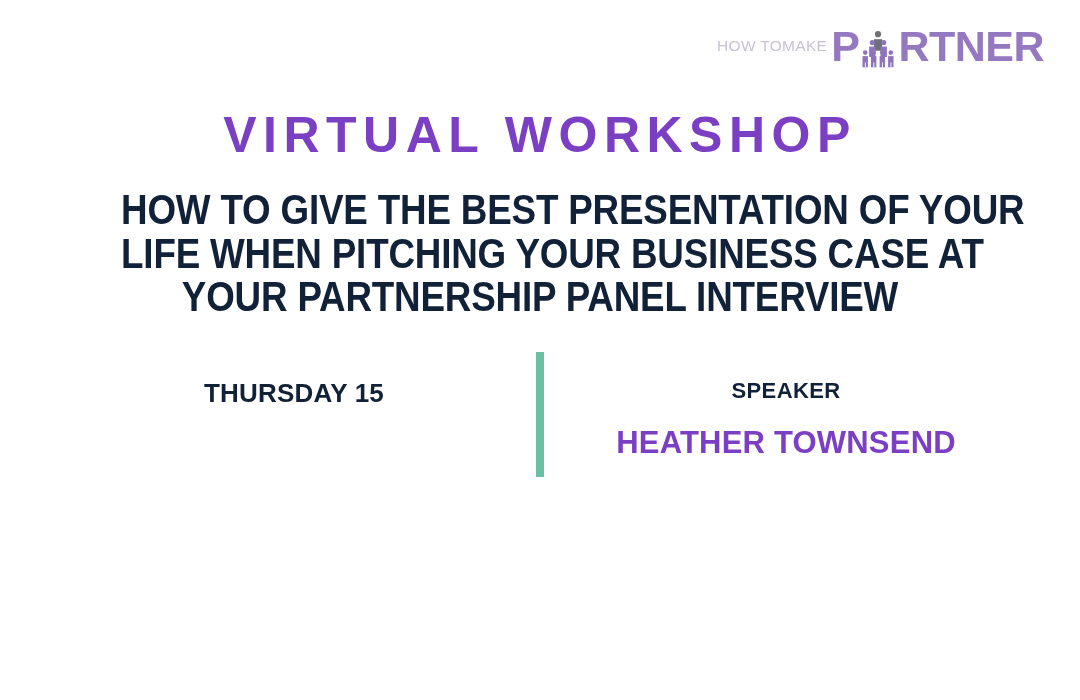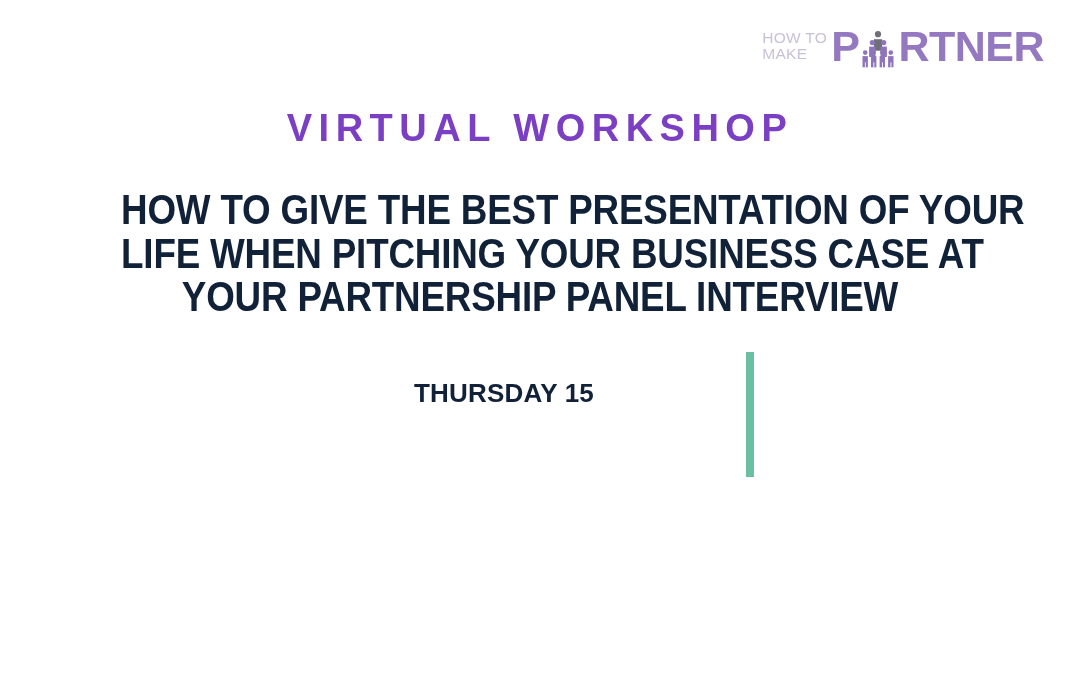--- a/index.html
+++ b/index.html
@@ -19,21 +19,21 @@
   .logo {
     position: absolute;
     top: 22px;
     right: 36px;
     display: flex;
     align-items: center;
     height: 48px;
   }
   .logo-howtomake {
     display: flex;
-    flex-direction: column;
+    flex-direction: row;
     justify-content: space-between;
     line-height: 0.97;
     margin-right: 4px;
     padding-bottom: 1px;
   }
   .logo-howtomake span {
     font-family: "Liberation Sans", sans-serif;
     font-size: 15.5px;
     font-weight: 400;
     letter-spacing: 0.3px;
@@ -61,21 +61,21 @@
   .logo-people svg { display: block; }
 
   
   .virtual-workshop {
     position: absolute;
     top: 107px;
     left: 0;
     width: 1080px;
     text-align: center;
     font-family: "Liberation Sans", sans-serif;
-    font-size: 38px;
+    font-size: 50px;
     font-weight: 700;
     letter-spacing: 6.5px;
     color: #7b3fc4;
     line-height: 1.15;
     white-space: nowrap;
   }
 
   .headline {
     position: absolute;
     top: 188px;
@@ -208,14 +208,18 @@
 </div>
 
 <div class="details">
 
   <div class="detail-col date-col">
     <span class="date-line">THURSDAY 15</span>
   </div>
 
   <div class="divider"></div>
 
+  <div class="detail-col speaker-col">
+    <span class="speaker-label">SPEAKER</span>
+    <span class="speaker-name">HEATHER TOWNSEND</span>
+  </div>
 
 </div>
 
 </body></html>

